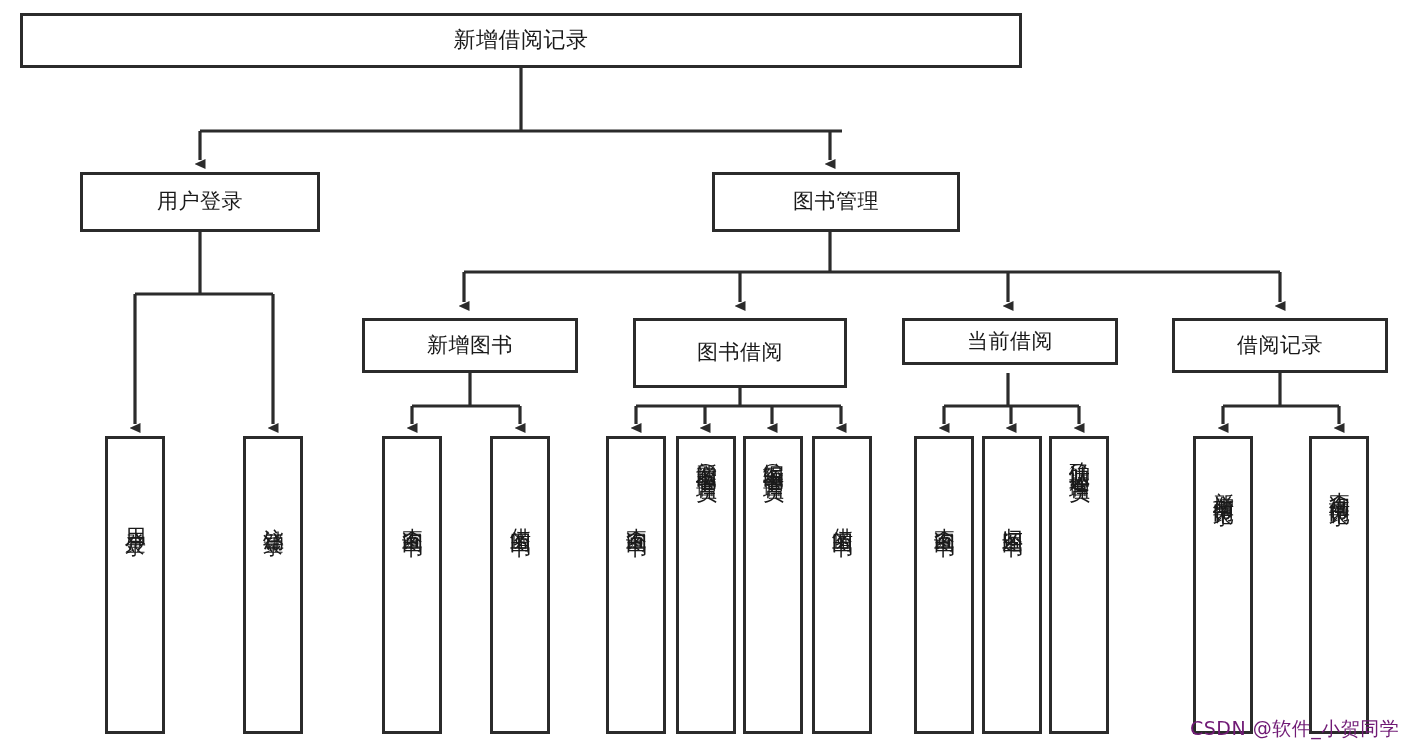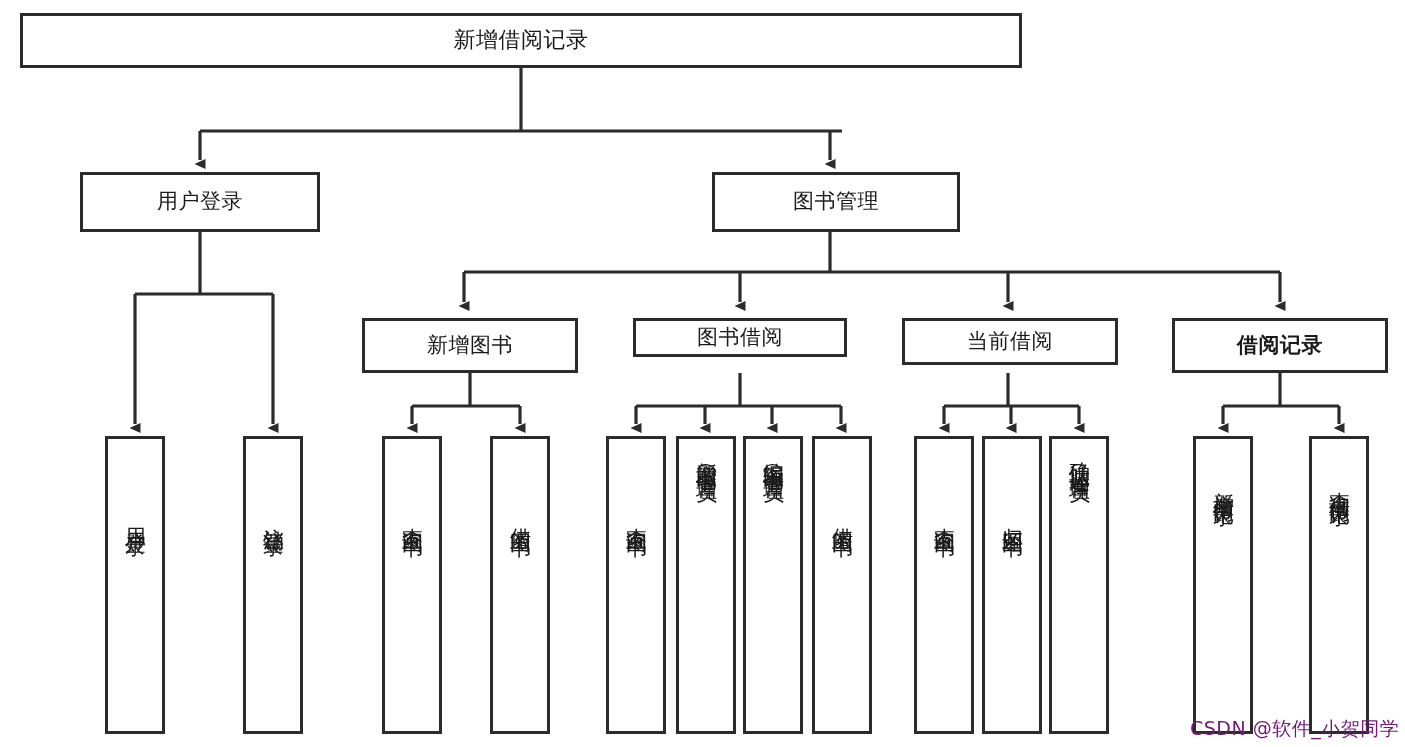--- a/index.html
+++ b/index.html
@@ -134,27 +134,27 @@
   <div class="node h" style="left:80px; top:172px; width:240px; height:60px;">
     <span class="label">用户登录</span>
   </div>
   <div class="node h" style="left:712px; top:172px; width:248px; height:60px;">
     <span class="label">图书管理</span>
   </div>
 
   <div class="node h" style="left:362px; top:318px; width:216px; height:55px;">
     <span class="label">新增图书</span>
   </div>
-  <div class="node h" style="left:633px; top:318px; width:214px; height:39px;">
+  <div class="node h" style="left:633px; top:318px; width:214px; height:70px;">
     <span class="label">图书借阅</span>
   </div>
   <div class="node h" style="left:902px; top:318px; width:216px; height:47px;">
     <span class="label">当前借阅</span>
   </div>
-  <div class="node h" style="left:1172px; top:318px; width:216px; height:55px;font-weight:bold;">
+  <div class="node h" style="left:1172px; top:318px; width:216px; height:55px;">
     <span class="label">借阅记录</span>
   </div>
 
   <div class="node v" style="left:105px; top:436px; width:60px; height:298px; padding-top:72px;">
     <span class="label">用户登录</span>
   </div>
   <div class="node v" style="left:243px; top:436px; width:60px; height:298px; padding-top:72px;">
     <span class="label">注销登录</span>
   </div>
 

